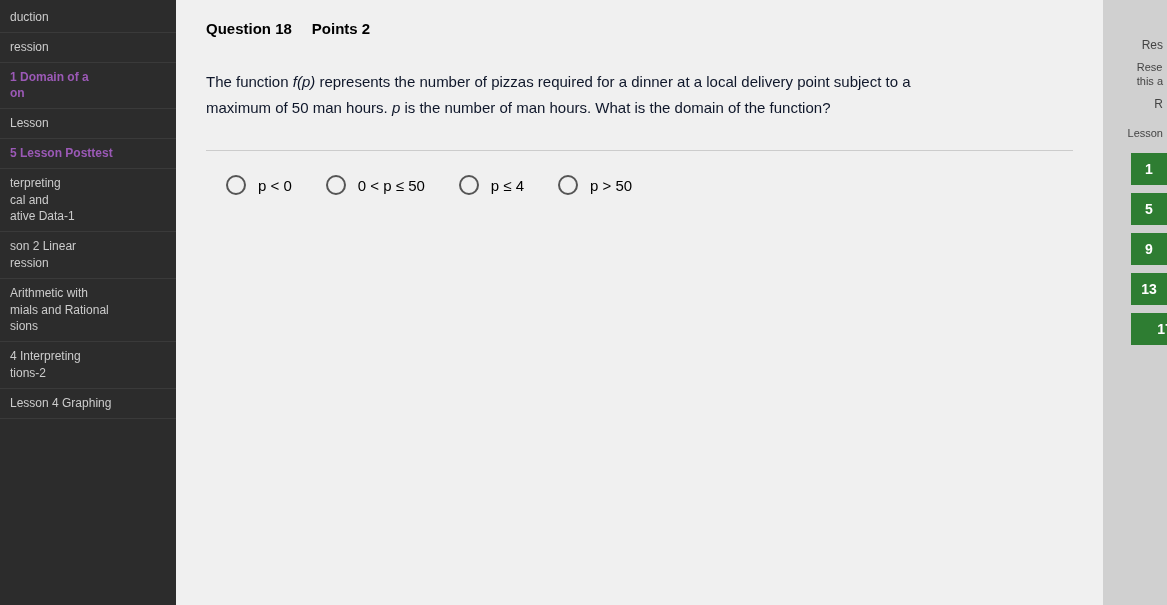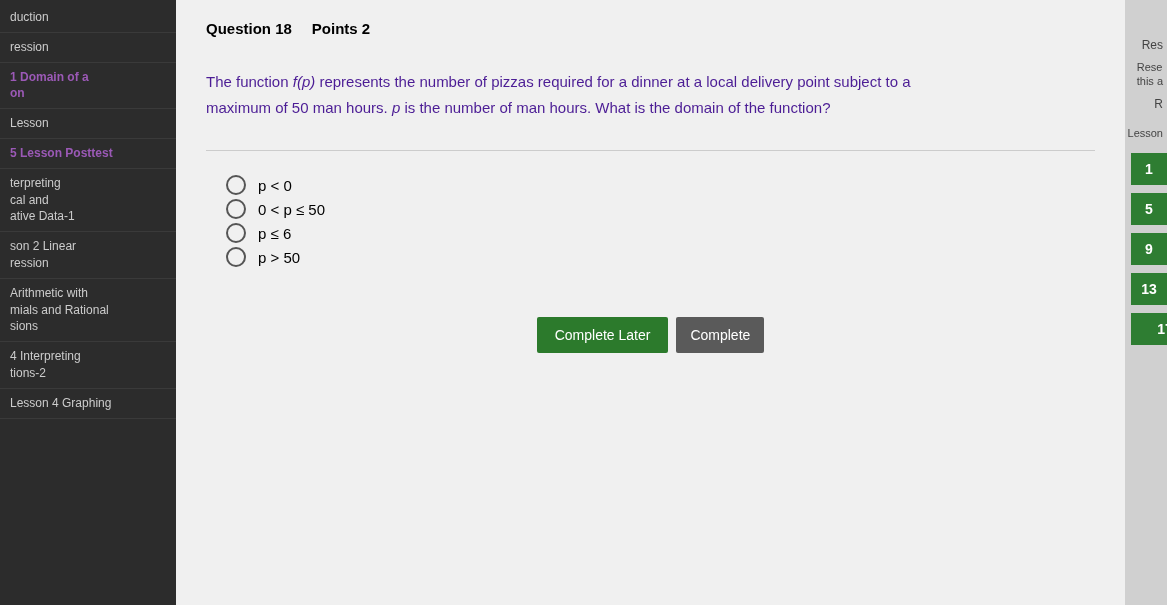--- a/index.html
+++ b/index.html
@@ -42,35 +42,35 @@
       display: flex;
       gap: 20px;
       font-weight: bold;
       font-size: 15px;
       margin-bottom: 32px;
     }
 
     .question-body {
       font-size: 15px;
       line-height: 1.7;
-      color: #4c1d95;
+      color: #0f172a;
       max-width: 750px;
       margin-bottom: 30px;
     }
 
     .answer-divider {
       border: none;
       border-top: 1px solid #ccc;
       margin-bottom: 24px;
     }
 
     .options-list {
       display: flex;
-      flex-direction: column;
-      gap: 4px;
+      flex-direction: row;
+      gap: 34px;
       margin-left: 20px;
     }
     .option-item {
       display: flex;
       align-items: center;
       gap: 12px;
       font-size: 15px;
       cursor: pointer;
     }
     .radio-circle {
@@ -102,21 +102,21 @@
       color: white;
       border: none;
       padding: 10px 14px;
       font-size: 14px;
       cursor: pointer;
       border-radius: 2px;
     }
 
     
     .right-panel {
-      width: 42px;
+      width: 64px;
       background: #d0d0d0;
       display: flex;
       flex-direction: column;
       align-items: flex-end;
       padding-top: 36px;
       gap: 4px;
       flex-shrink: 0;
     }
     .question-num-badge {
       width: 36px;
@@ -183,32 +183,28 @@
     <label class="option-item">
       <div class="radio-circle"></div>
       <span>p &lt; 0</span>
     </label>
     <label class="option-item">
       <div class="radio-circle"></div>
       <span>0 &lt; p ≤ 50</span>
     </label>
     <label class="option-item">
       <div class="radio-circle"></div>
-      <span>p ≤ 6</span>
+      <span>p ≤ 4</span>
     </label>
     <label class="option-item">
       <div class="radio-circle"></div>
       <span>p &gt; 50</span>
     </label>
   </div>
 
-  <div class="action-buttons">
-    <button class="btn-complete-later">Complete Later</button>
-    <button class="btn-complete">Complete</button>
-  </div>
 </div>
 
 <div class="right-panel">
   <div style="font-size:12px;color:#444;padding:2px 4px;">Res</div>
   <div style="font-size:11px;color:#444;padding:2px 4px;line-height:1.3;">Rese<br>this a</div>
   <div style="font-size:12px;color:#444;padding:2px 4px;">R</div>
   <div style="font-size:11px;color:#444;padding:2px 4px;margin-top:8px;">Lesson</div>
   <div class="question-num-badge" style="margin-top:8px;">1</div>
   <div class="question-num-badge" style="margin-top:4px;">5</div>
   <div class="question-num-badge" style="margin-top:4px;">9</div>

